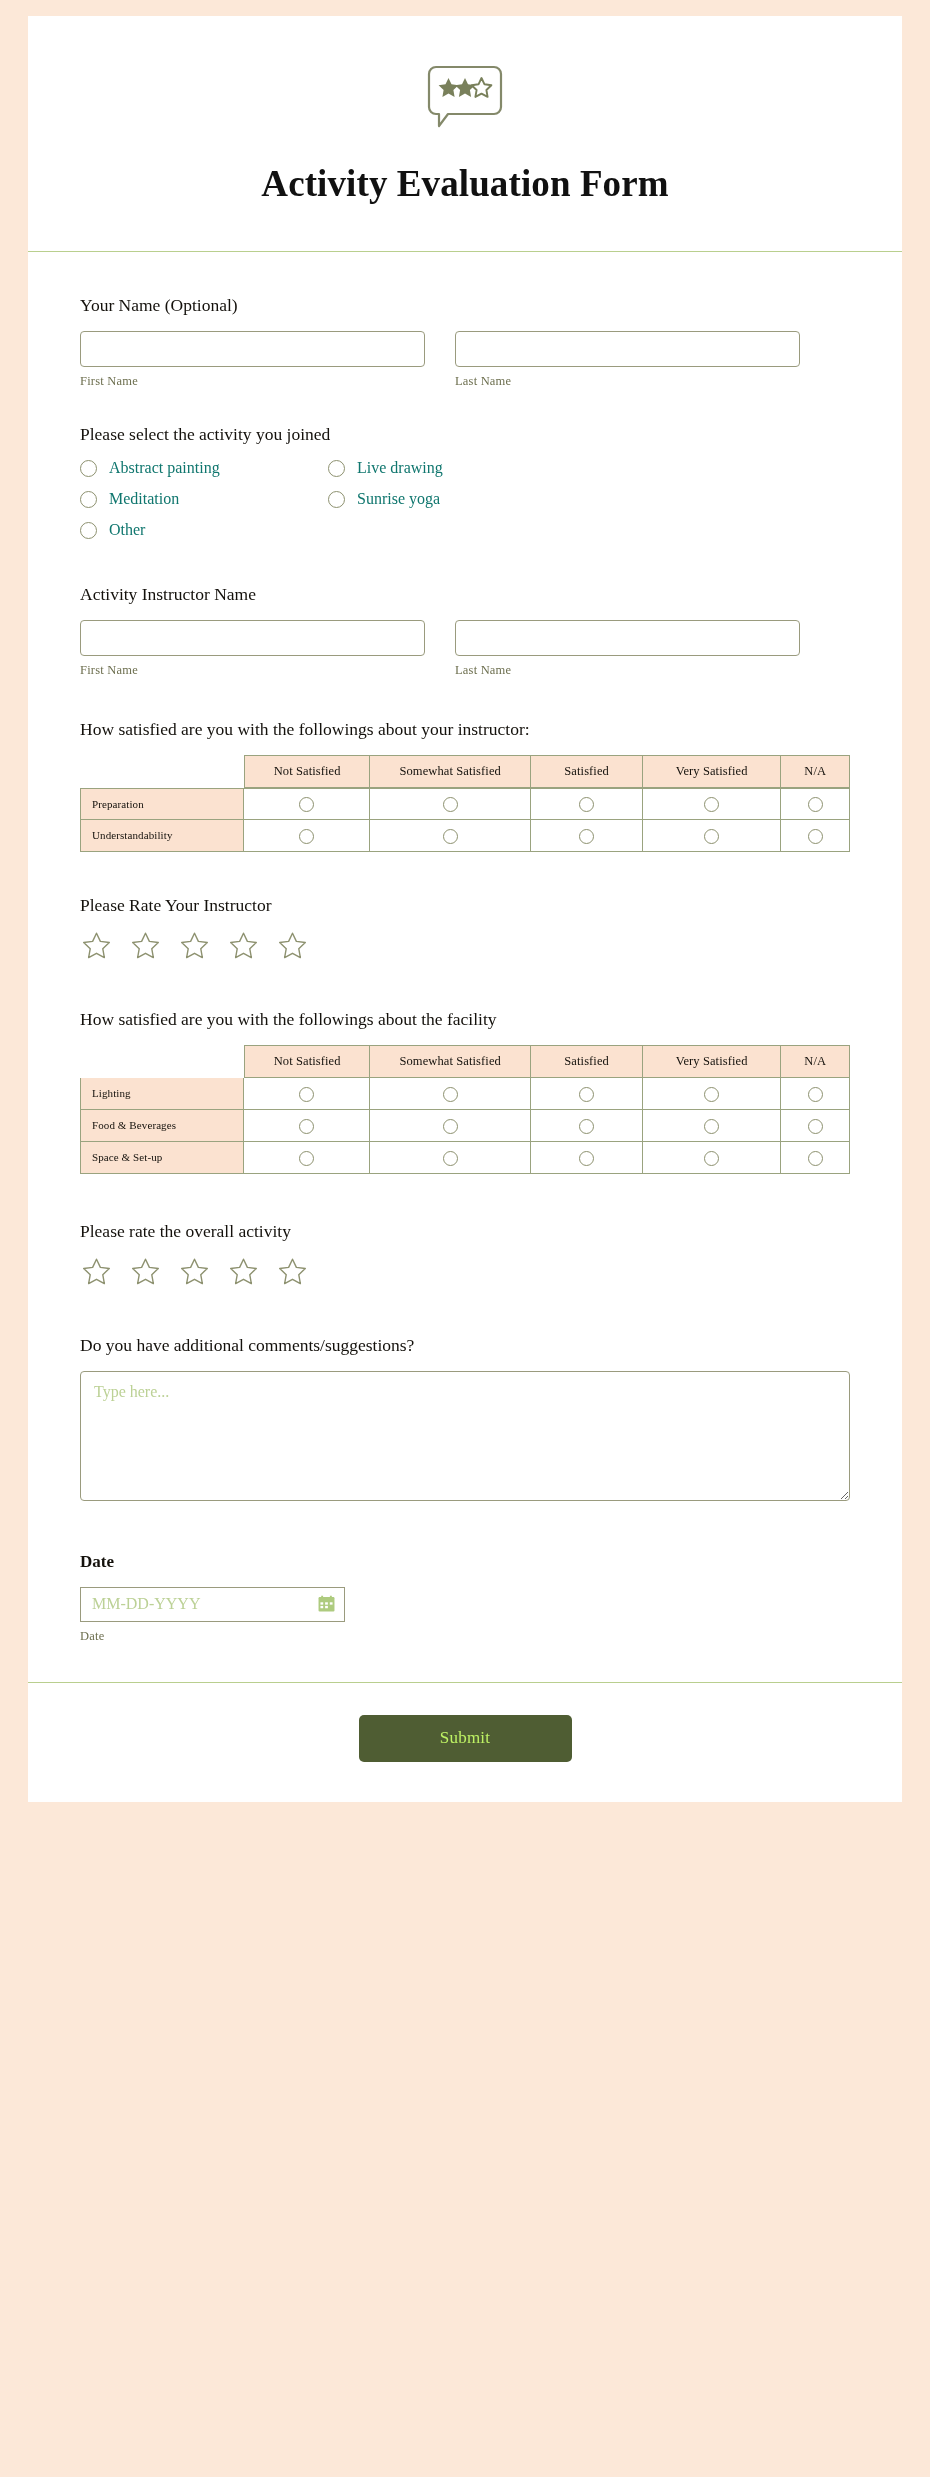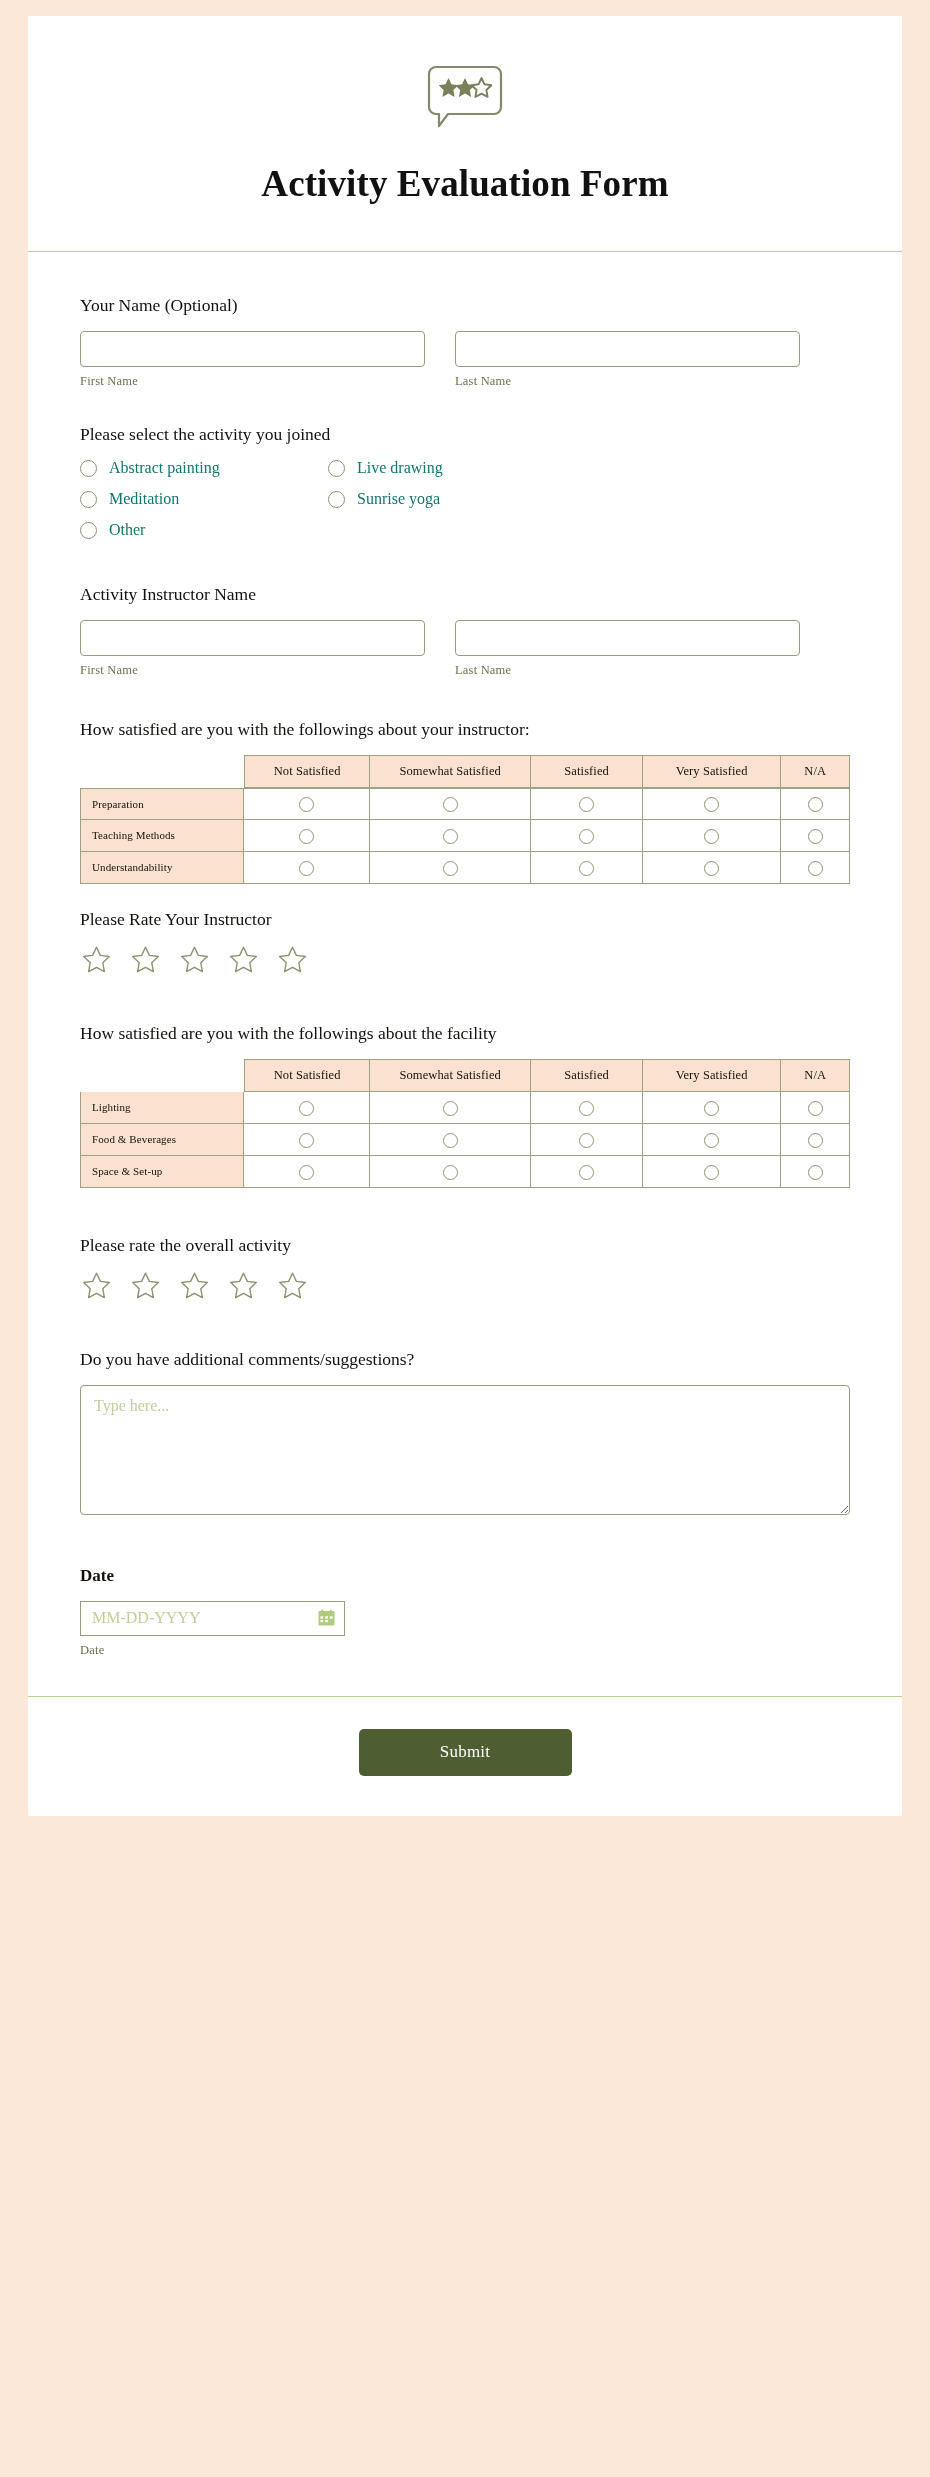--- a/index.html
+++ b/index.html
@@ -206,21 +206,21 @@
   }
 
   
   .form-footer {
     border-top: 1px solid #b9cf8e;
     padding: 32px 0 40px 0;
     text-align: center;
   }
   .submit-btn {
     background: #4f5d33;
-    color: #ffffff;
+    color: #bef264;
     border: none;
     border-radius: 5px;
     width: 213px;
     height: 47px;
     font-family: "Liberation Serif", "DejaVu Serif", serif;
     font-size: 17px;
     cursor: pointer;
     letter-spacing: .2px;
   }
 </style>
@@ -293,21 +293,21 @@
             <input class="text-input" type="text" value="" style="">
             <div class="sub-label">First Name</div>
           </div>
           <div class="name-col">
             <input class="text-input" type="text" value="" style="">
             <div class="sub-label">Last Name</div>
           </div>
         </div>
       </div>
 
-      <div class="field-block" style="margin-bottom:24px;">
+      <div class="field-block" style="margin-bottom:42px;">
         <div class="q-label">How satisfied are you with the followings about your instructor:</div>
         <table class="matrix">
           <colgroup>
             <col class="c-row">
               <col class="c-ns">
               <col class="c-ss">
               <col class="c-s">
               <col class="c-vs">
               <col class="c-na">
           </colgroup>
@@ -317,28 +317,20 @@
               <th class="hcell first">Not Satisfied</th>
               <th class="hcell">Somewhat Satisfied</th>
               <th class="hcell">Satisfied</th>
               <th class="hcell">Very Satisfied</th>
               <th class="hcell">N/A</th>
             </tr>
           </thead>
           <tbody>
             <tr class="first-body">
               <td class="rowlabel">Preparation</td>
-              <td class="opt"><span class="cell-dot"></span></td>
-              <td class="opt"><span class="cell-dot"></span></td>
-              <td class="opt"><span class="cell-dot"></span></td>
-              <td class="opt"><span class="cell-dot"></span></td>
-              <td class="opt"><span class="cell-dot"></span></td>
-            </tr>
-            <tr>
-              <td class="rowlabel">Teaching Methods</td>
               <td class="opt"><span class="cell-dot"></span></td>
               <td class="opt"><span class="cell-dot"></span></td>
               <td class="opt"><span class="cell-dot"></span></td>
               <td class="opt"><span class="cell-dot"></span></td>
               <td class="opt"><span class="cell-dot"></span></td>
             </tr>
             <tr>
               <td class="rowlabel">Understandability</td>
               <td class="opt"><span class="cell-dot"></span></td>
               <td class="opt"><span class="cell-dot"></span></td>

